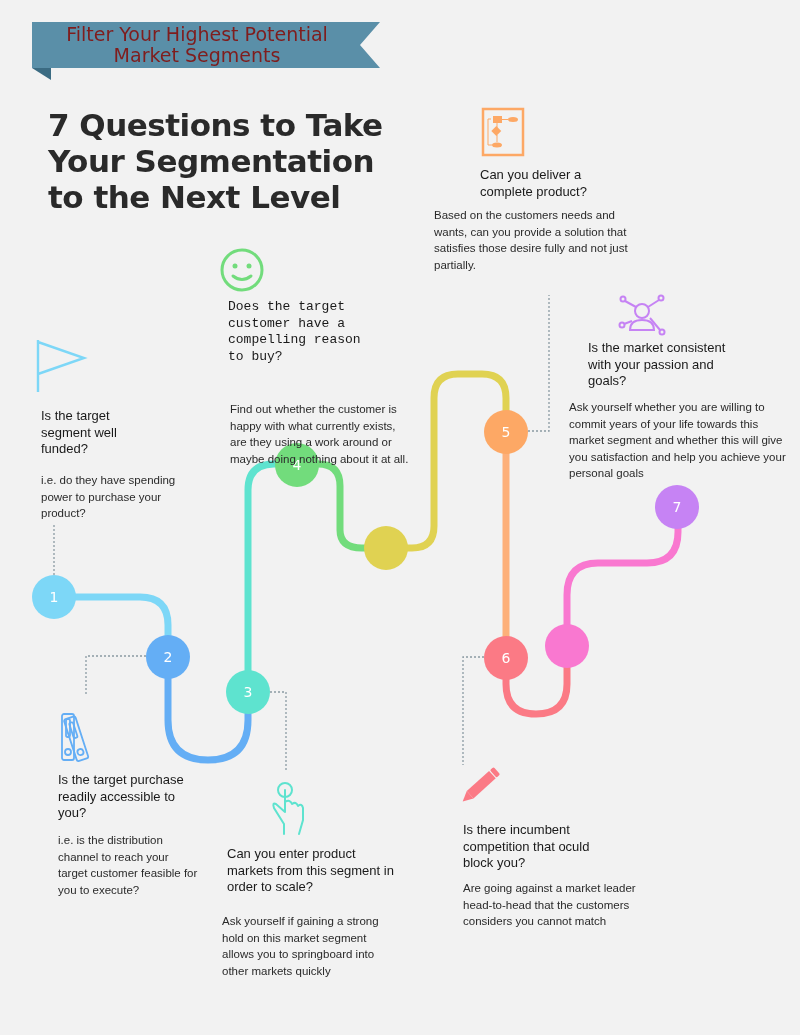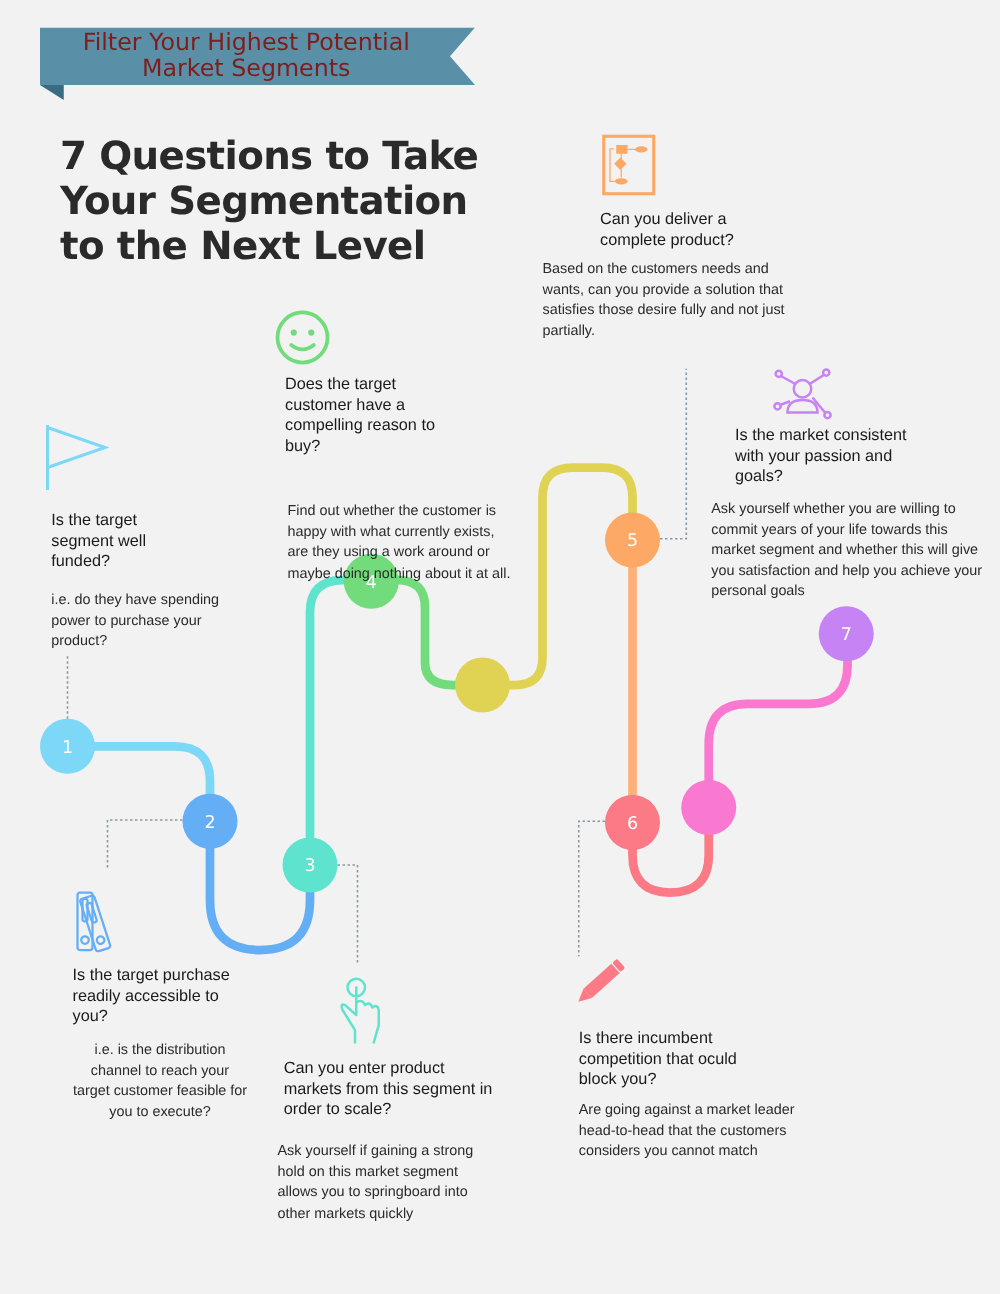--- a/index.html
+++ b/index.html
@@ -105,38 +105,38 @@
     <rect x="6" y="7" width="4" height="18" rx="1.5"></rect>
     <circle cx="8" cy="40" r="3"></circle>
     <g transform="rotate(-18 22 48)">
       <rect x="17" y="4" width="12" height="44" rx="2"></rect>
       <rect x="21" y="9" width="4" height="16" rx="1.5"></rect>
       <circle cx="23" cy="40" r="3"></circle>
     </g>
   </g>
 </svg>
 <div class="abs q" style="left:58px;top:772px;width:140px;">Is the target purchase readily accessible to you?</div>
-<div class="abs d" style="left:58px;top:832px;width:140px;text-align:center;">i.e. is the distribution channel to reach your target customer feasible for you to execute?</div>
+<div class="abs d" style="left:58px;top:832px;width:140px;">i.e. is the distribution channel to reach your target customer feasible for you to execute?</div>
 
 <svg class="abs" style="left:270px;top:780px;width:38px;height:56px;" viewBox="0 0 38 56">
   <g fill="none" stroke="#5ee3cf" stroke-width="2" stroke-linecap="round">
     <circle cx="15" cy="10" r="7"></circle>
     <path d="M15,10 V32 M15,22 Q20,19 22,24 M22,24 Q26,21 28,26 M28,26 Q32,23 33,28 V40 L29,54 M15,32 L6,24 Q2,22 4,28 L14,44 V54"></path>
   </g>
 </svg>
 <div class="abs q" style="left:227px;top:846px;width:170px;">Can you enter product markets from this segment in order to scale?</div>
 <div class="abs d" style="left:222px;top:913px;width:170px;">Ask yourself if gaining a strong hold on this market segment allows you to springboard into other markets quickly</div>
 
 <svg class="abs" style="left:218px;top:246px;width:48px;height:48px;" viewBox="0 0 48 48">
   <circle cx="24" cy="24" r="20" fill="none" stroke="#72dc7c" stroke-width="3"></circle>
   <circle cx="17" cy="20" r="2.5" fill="#72dc7c"></circle>
   <circle cx="31" cy="20" r="2.5" fill="#72dc7c"></circle>
   <path d="M15,30 Q24,37 33,30" fill="none" stroke="#72dc7c" stroke-width="3" stroke-linecap="round"></path>
 </svg>
-<div class="abs q" style="left:228px;top:299px;width:140px;">Does the target customer have a compelling reason to buy?</div>
+<div class="abs q" style="left:228px;top:299px;width:140px;font-family:Liberation Mono, monospace;">Does the target customer have a compelling reason to buy?</div>
 <div class="abs d" style="left:230px;top:375px;width:180px;margin-top:26px;">Find out whether the customer is happy with what currently exists, are they using a work around or maybe doing nothing about it at all.</div>
 
 <svg class="abs" style="left:481px;top:107px;width:44px;height:50px;" viewBox="0 0 44 50">
   <rect x="2" y="2" width="40" height="46" fill="none" stroke="#fda865" stroke-width="2.5"></rect>
   <rect x="12" y="9" width="9" height="7" fill="#fda865"></rect>
   <ellipse cx="32" cy="12.5" rx="5" ry="2.5" fill="#fda865"></ellipse>
   <line x1="21" y1="12.5" x2="27" y2="12.5" stroke="#fda865" stroke-width="1"></line>
   <rect x="12" y="21" width="7" height="7" transform="rotate(45 16 24)" fill="#fda865"></rect>
   <ellipse cx="16" cy="38" rx="5" ry="2.5" fill="#fda865"></ellipse>
   <path d="M16,16 V21 M16,28 V35 M10,12 H7 V38 H11" fill="none" stroke="#fda865" stroke-width="1"></path>

